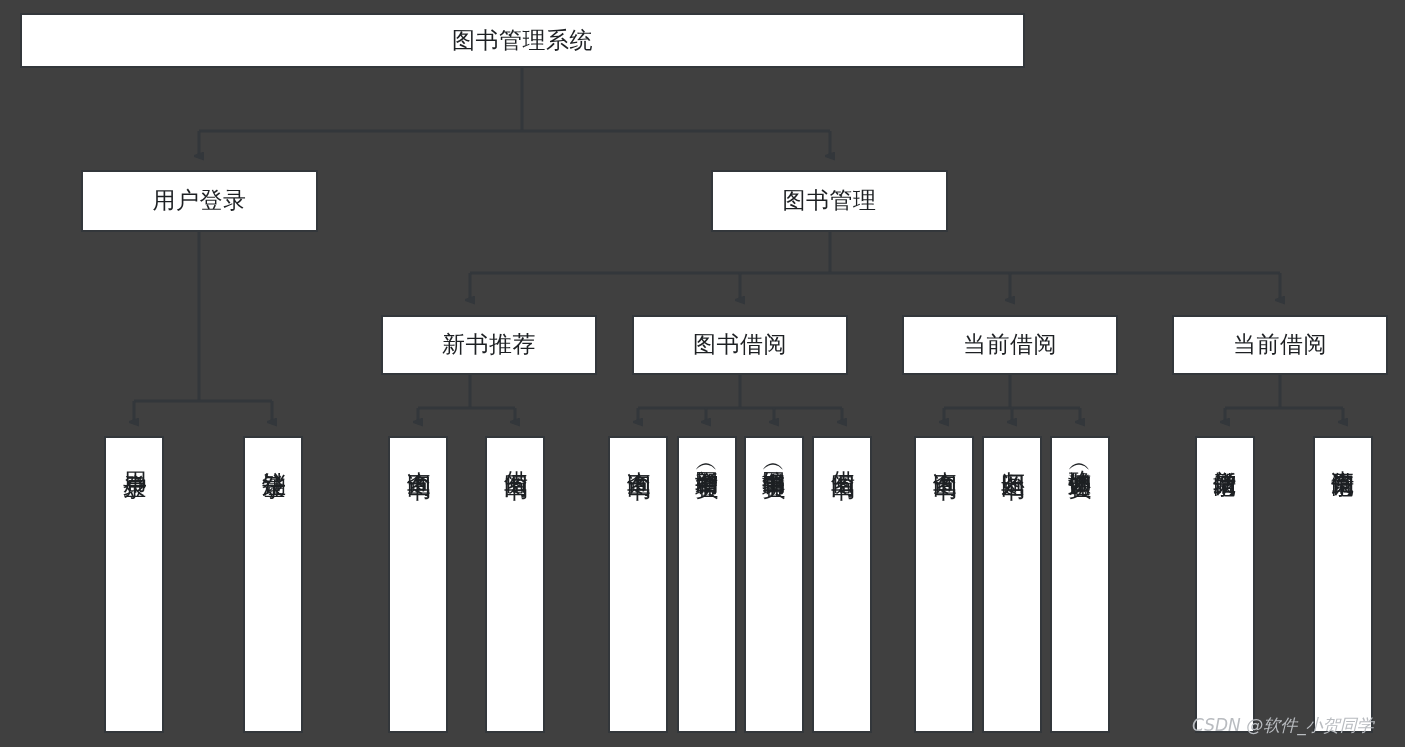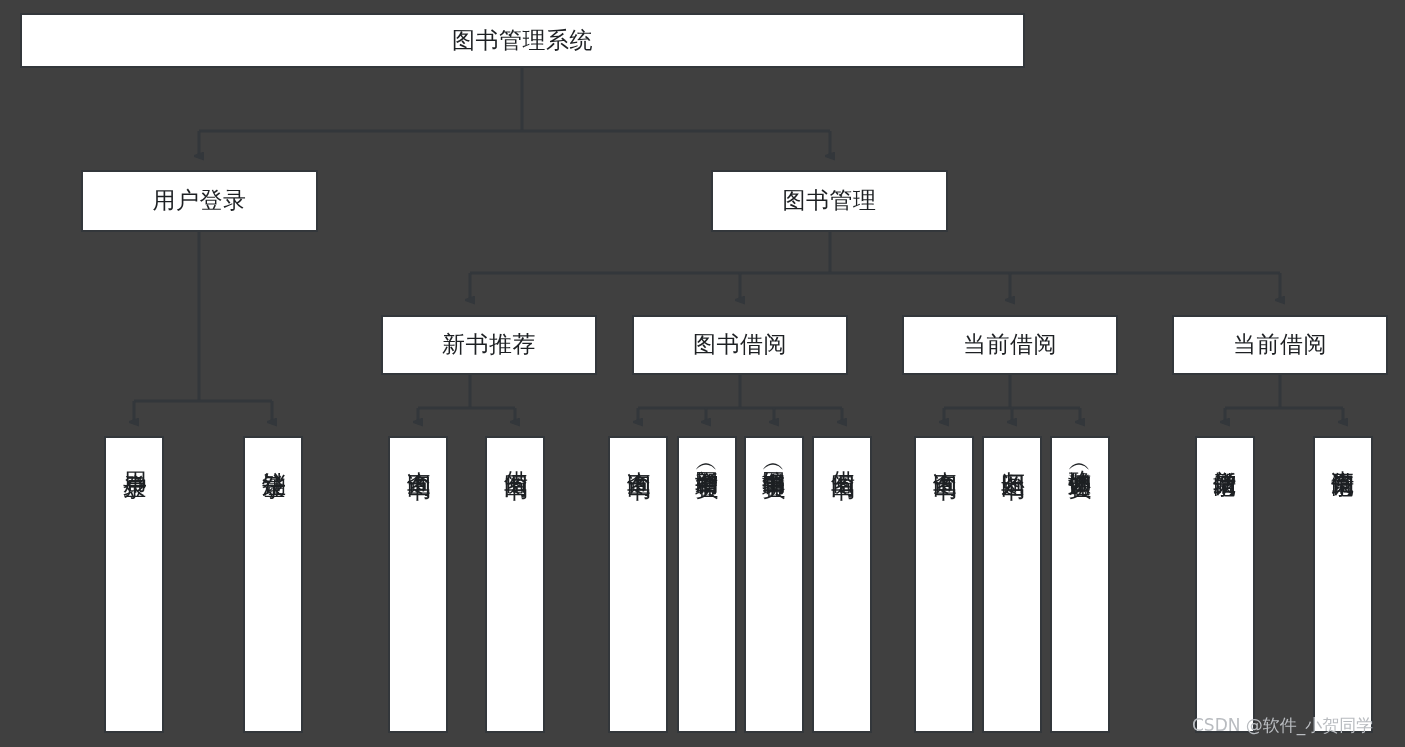--- a/index.html
+++ b/index.html
@@ -66,20 +66,21 @@
     letter-spacing: 1px;
   }
   .watermark {
     position: absolute;
     left: 1192px;
     top: 714px;
     font-size: 17px;
     color: #b9bcc0;
     white-space: nowrap;
     font-family: "DejaVu Sans", "Liberation Sans", sans-serif;
+    font-style: italic;
   }
 </style>
 </head>
 <body>
 
 <div id="canvas">
 
   <svg id="wires" viewBox="0 0 1405 747">
     <defs>
       <marker id="arrow" markerWidth="10" markerHeight="10" refX="4.5" refY="5" orient="auto" markerUnits="userSpaceOnUse">

